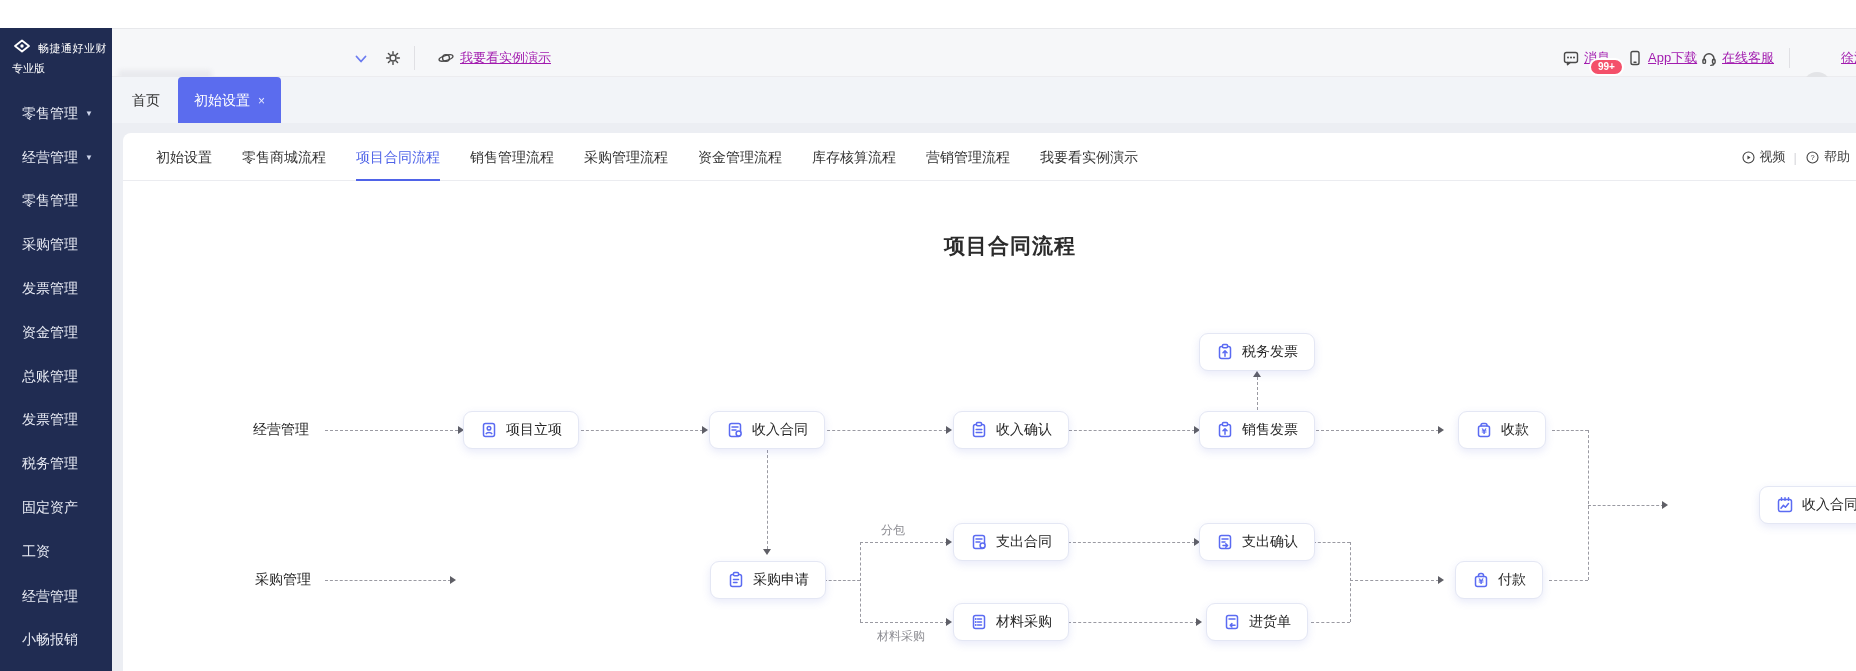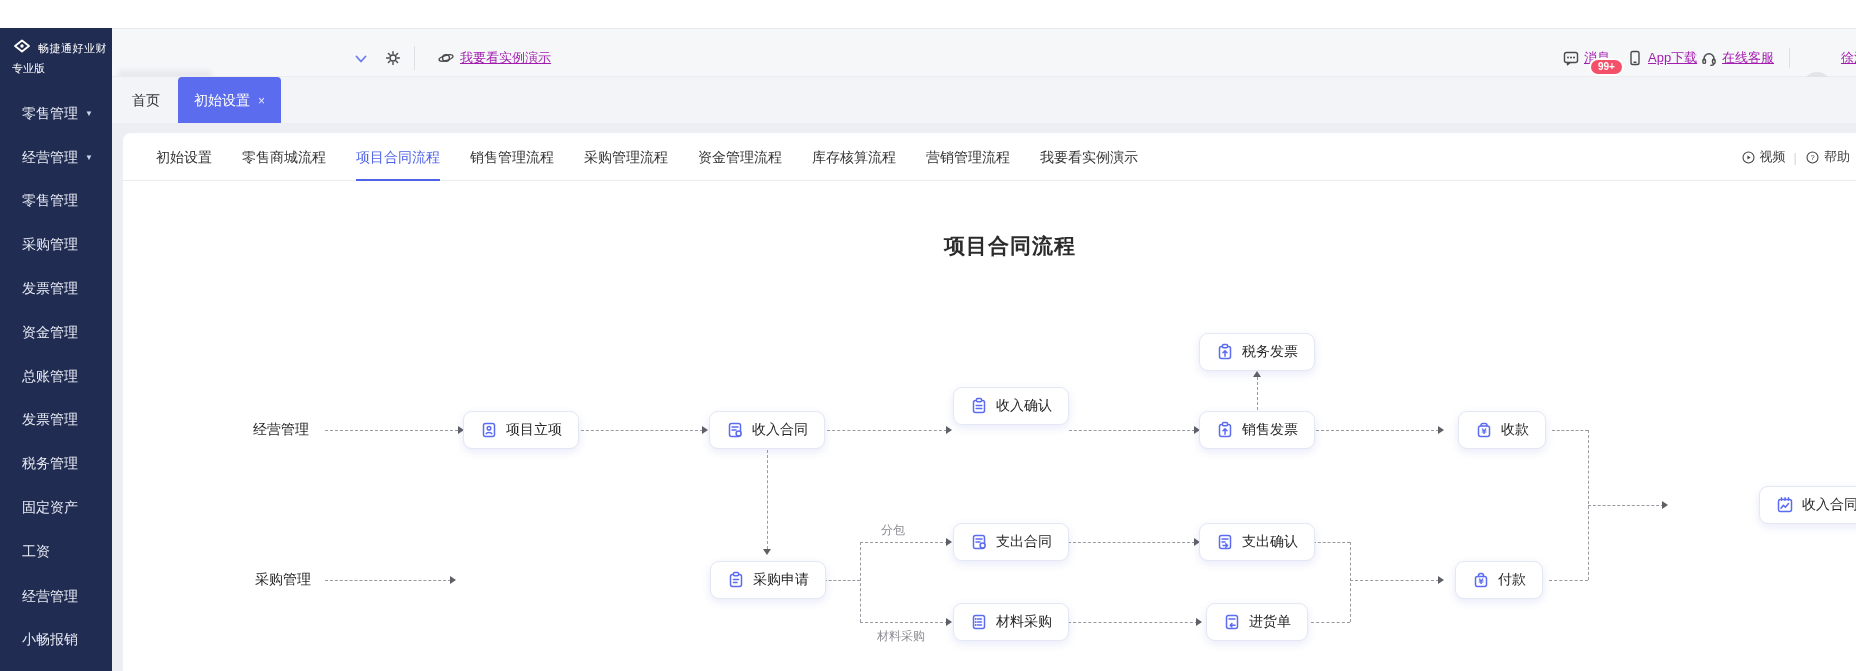--- a/index.html
+++ b/index.html
@@ -248,21 +248,21 @@
       <span class="nlabel">项目立项</span>
     </div>
     <div class="node" style="left:767px;top:430px">
       <svg class="nicon nline" viewBox="0 0 18 18">
           <rect x="3.5" y="2.5" width="11" height="13" rx="2"></rect>
           <path d="M6 6h6M6 9h4"></path>
           <circle cx="12.6" cy="12.6" r="2.5" fill="#fff"></circle>
         </svg>
       <span class="nlabel">收入合同</span>
     </div>
-    <div class="node" style="left:1011px;top:406px">
+    <div class="node" style="left:1011px;top:430px">
       <svg class="nicon nline" viewBox="0 0 18 18">
           <rect x="3.5" y="3.5" width="11" height="12" rx="2"></rect>
           <rect x="6.5" y="1.5" width="5" height="3.2" rx="1" fill="#fff"></rect>
           <path d="M6.2 8.5h5.6M6.2 11.5h5.6"></path>
         </svg>
       <span class="nlabel">收入确认</span>
     </div>
     <div class="node" style="left:1257px;top:430px">
       <svg class="nicon nline" viewBox="0 0 18 18">
           <rect x="3.5" y="3.5" width="11" height="12" rx="2"></rect>

